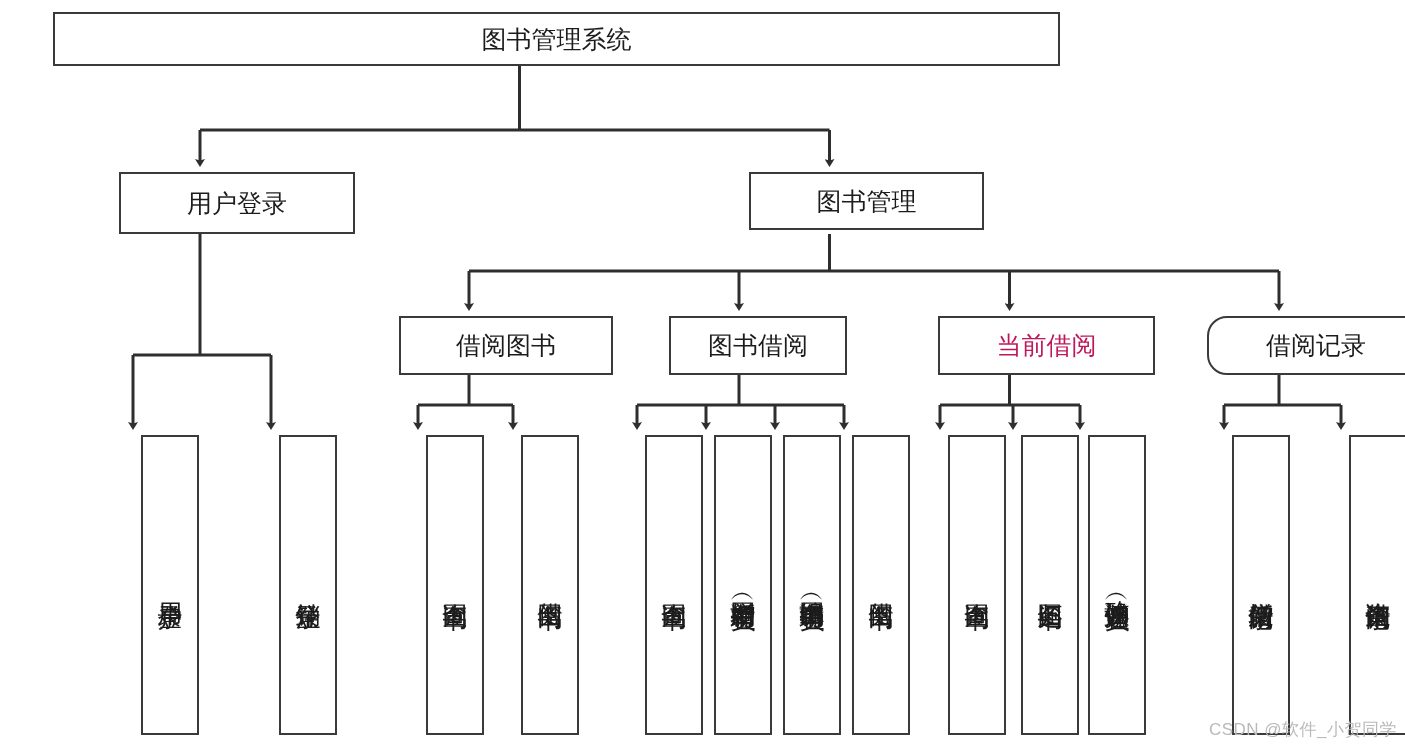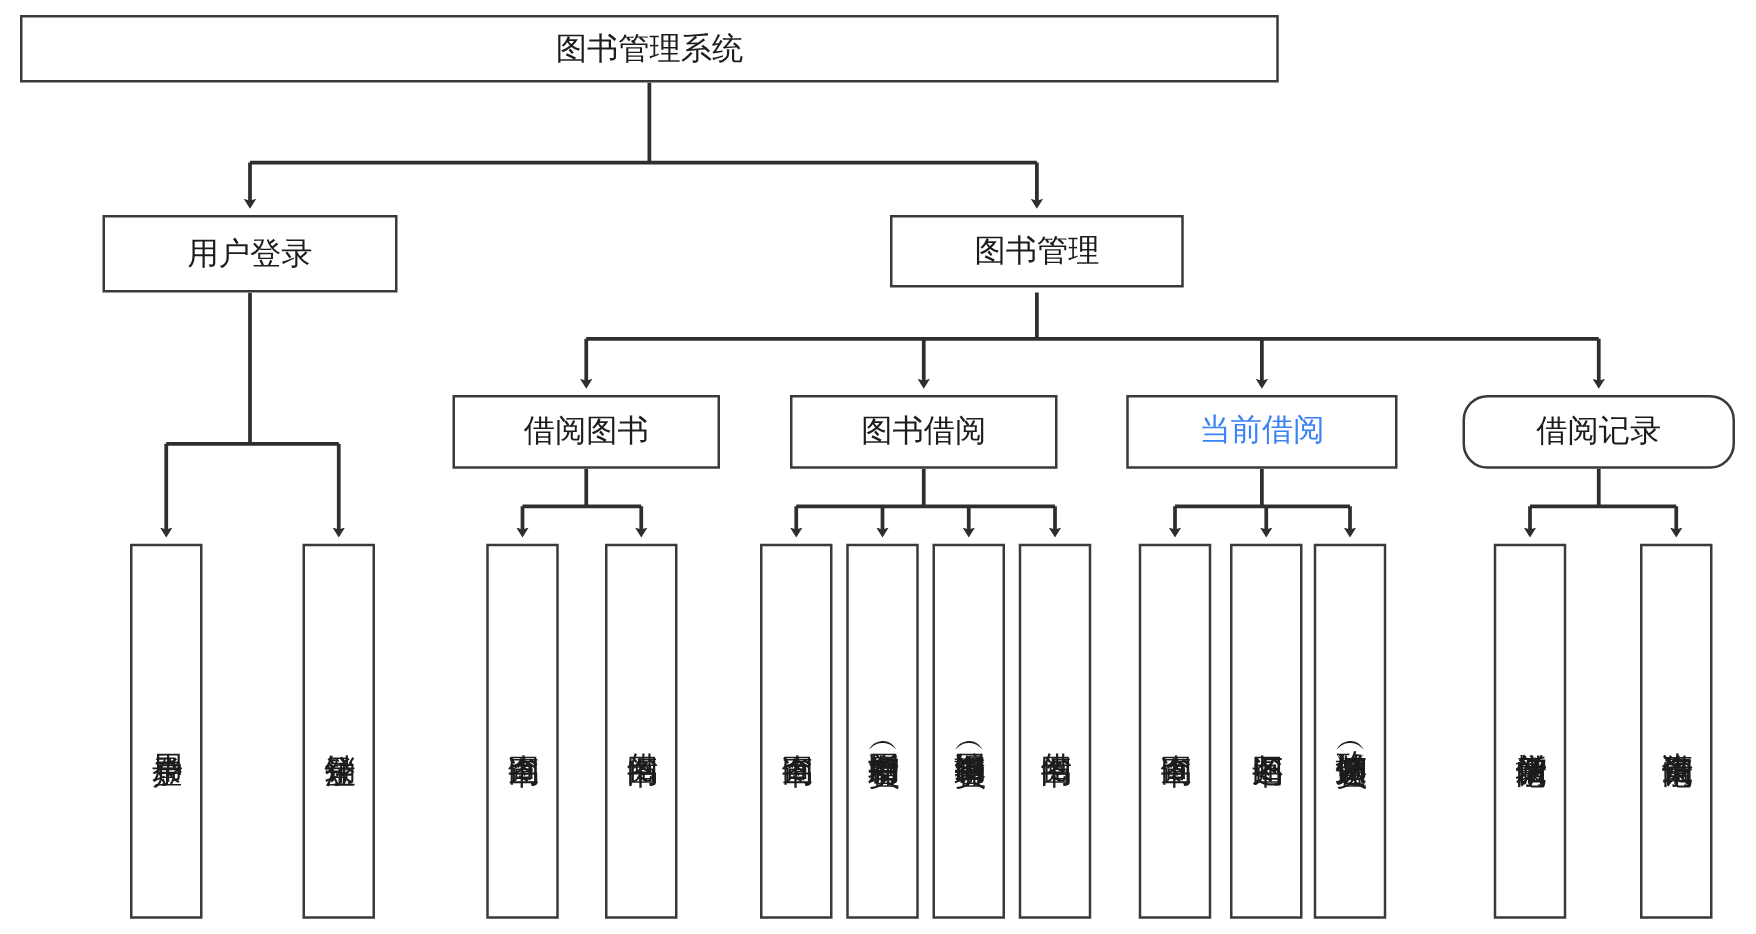--- a/index.html
+++ b/index.html
@@ -27,20 +27,21 @@
   }
   .node {
     position: absolute;
     box-sizing: border-box;
     background: #ffffff;
     border: 2px solid #3a3a3a;
     display: flex;
     align-items: center;
     justify-content: center;
     overflow: hidden;
+    margin-left: 37px;
   }
   .node-label {
     color: #1c1c1c;
     text-align: center;
     line-height: 1.15;
     white-space: nowrap;
   }
   .node.horizontal .node-label {
     font-size: 25px;
   }
@@ -117,25 +118,25 @@
       </div>
       <div class="node horizontal" style="left: 82px; top: 172px; width: 236px; height: 62px; border-color: rgb(58, 58, 58); background: rgb(255, 255, 255);">
         <span class="node-label" style="color: rgb(28, 28, 28);">用户登录</span>
       </div>
       <div class="node horizontal" style="left: 712px; top: 172px; width: 235px; height: 58px; border-color: rgb(58, 58, 58); background: rgb(255, 255, 255);">
         <span class="node-label" style="color: rgb(28, 28, 28);">图书管理</span>
       </div>
       <div class="node horizontal" style="left: 362px; top: 316px; width: 214px; height: 59px; border-color: rgb(58, 58, 58); background: rgb(255, 255, 255);">
         <span class="node-label" style="color: rgb(28, 28, 28);">借阅图书</span>
       </div>
-      <div class="node horizontal" style="left: 632px; top: 316px; width: 214px; height: 59px; border-color: rgb(58, 58, 58); background: rgb(255, 255, 255);">
+      <div class="node horizontal" style="left: 632px; top: 316px; width: 178px; height: 59px; border-color: rgb(58, 58, 58); background: rgb(255, 255, 255);">
         <span class="node-label" style="color: rgb(28, 28, 28);">图书借阅</span>
       </div>
       <div class="node horizontal" style="left: 901px; top: 316px; width: 217px; height: 59px; border-color: rgb(58, 58, 58); background: rgb(255, 255, 255);">
-        <span class="node-label" style="color: #3b82f6; font-family: Liberation Serif, serif;">当前借阅</span>
+        <span class="node-label" style="color: #be185d;">当前借阅</span>
       </div>
       <div class="node horizontal" style="left: 1170px; top: 316px; width: 218px; height: 59px; border-color: rgb(58, 58, 58); background: rgb(255, 255, 255); border-radius: 20px;">
         <span class="node-label" style="color: rgb(28, 28, 28);">借阅记录</span>
       </div>
       <div class="node vertical" style="left: 104px; top: 435px; width: 58px; height: 300px; border-color: rgb(58, 58, 58); background: rgb(255, 255, 255);">
         <span class="node-label" style="color: rgb(28, 28, 28);">用户登录</span>
       </div>
       <div class="node vertical" style="left: 242px; top: 435px; width: 58px; height: 300px; border-color: rgb(58, 58, 58); background: rgb(255, 255, 255);">
         <span class="node-label" style="color: rgb(28, 28, 28);">注销登录</span>
       </div>
@@ -167,13 +168,14 @@
         <span class="node-label" style="color: rgb(28, 28, 28);">确认归还（管理员）</span>
       </div>
       <div class="node vertical" style="left: 1195px; top: 435px; width: 58px; height: 300px; border-color: rgb(58, 58, 58); background: rgb(255, 255, 255);">
         <span class="node-label" style="color: rgb(28, 28, 28);">新增借阅记录</span>
       </div>
       <div class="node vertical" style="left: 1312px; top: 435px; width: 58px; height: 300px; border-color: rgb(58, 58, 58); background: rgb(255, 255, 255);">
         <span class="node-label" style="color: rgb(28, 28, 28);">查询借阅记录</span>
       </div>
     </div>
 
+  <div id="watermark">CSDN @软件_小贺同学</div>
 </div>
 
 </body></html>

